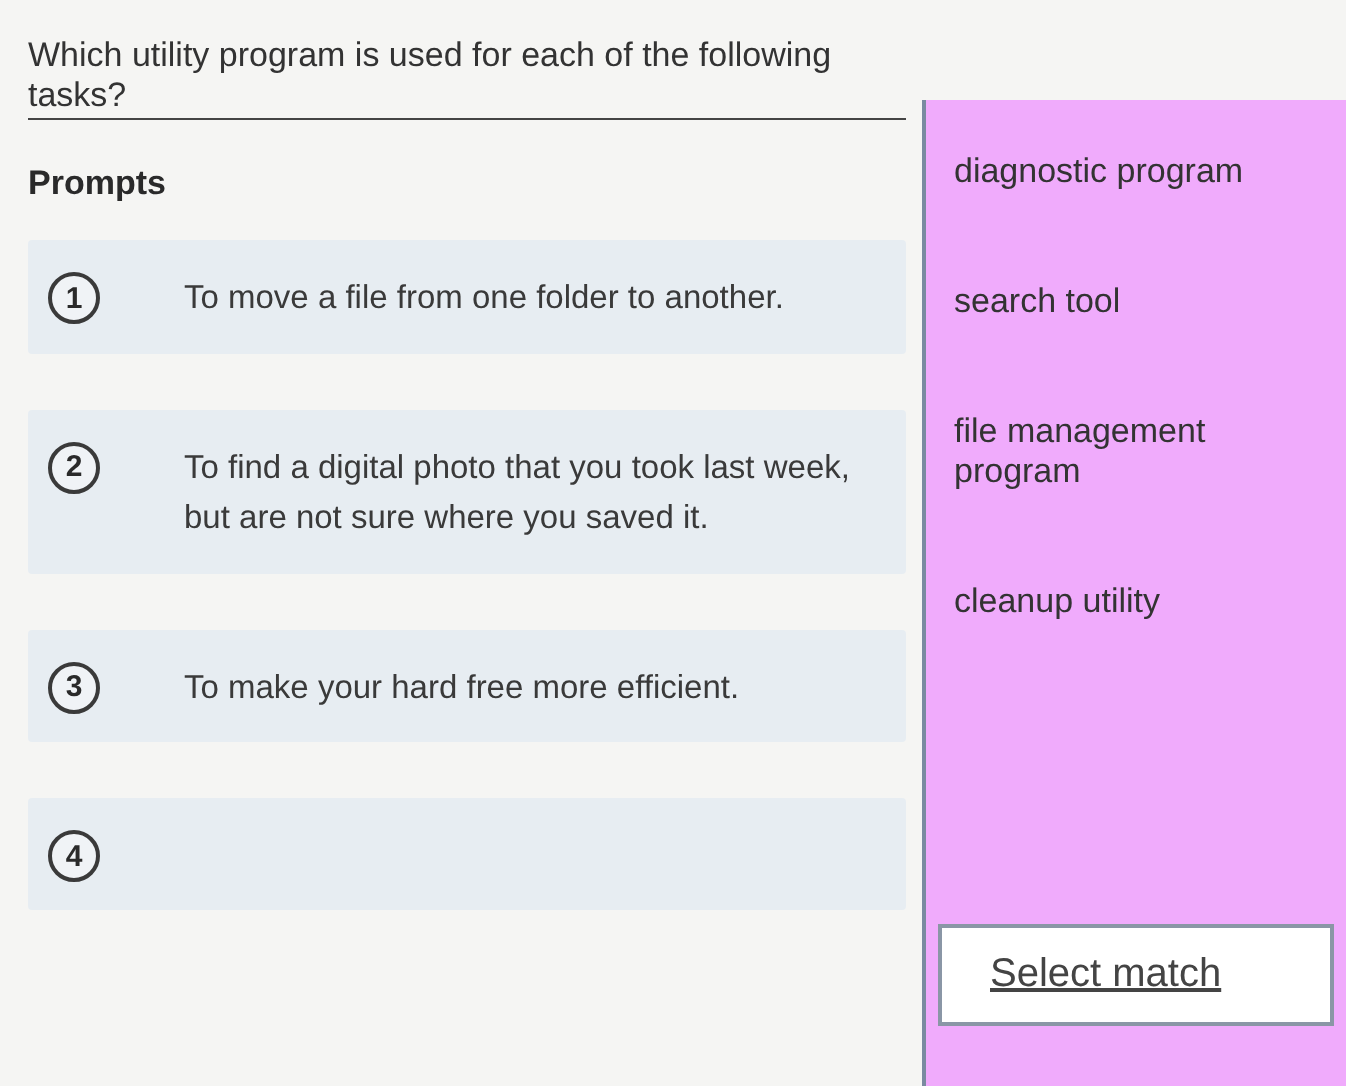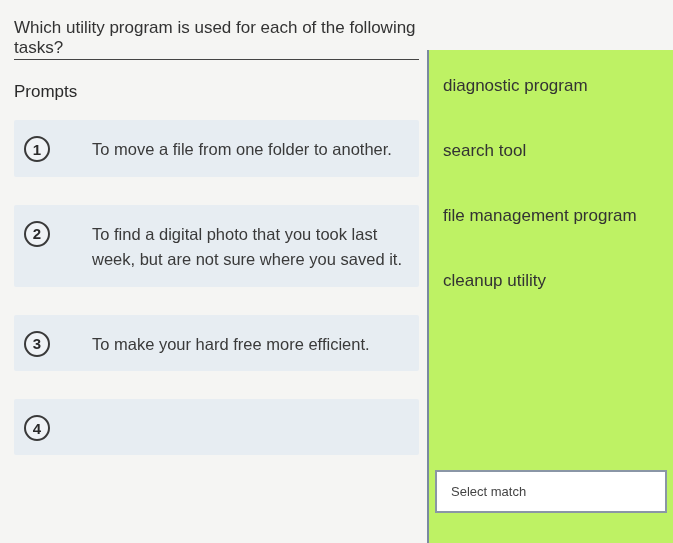--- a/index.html
+++ b/index.html
@@ -15,39 +15,39 @@
     display: flex;
     width: 100%;
     height: 100%;
     position: relative;
   }
   .left-col {
     flex: 1;
     padding: 18px 8px 0 14px;
   }
   .right-col {
-    width: 246px;
+    width: 212px;
     border-left: 2px solid #7a8aa0;
-    background: #bef264;
+    background: #f0abfc;
     padding: 0;
     display: flex;
     flex-direction: column;
     margin-top: 50px;
   }
   .question {
     font-size: 17px;
     color: #333;
     margin-bottom: 22px;
     border-bottom: 1px solid #444;
     display: inline-block;
     padding-bottom: 1px;
   }
   .prompts-heading {
     font-size: 17px;
-    font-weight: 400;
+    font-weight: 700;
     color: #2a2a2a;
     margin-bottom: 18px;
   }
   .prompt-row {
     background: #e7edf2;
     padding: 14px 12px 14px 10px;
     margin-bottom: 28px;
     display: flex;
     align-items: flex-start;
     gap: 10px;
@@ -79,23 +79,24 @@
     padding: 22px 14px;
     font-size: 17px;
     color: #333;
     border-bottom: 1px solid rgba(0,0,0,0);
   }
   .option:first-child { padding-top: 26px; }
   .select-box {
     margin: auto 6px 30px 6px;
     border: 2px solid #8a96a6;
     background: #fff;
-    padding: 12px 14px;
-    font-size: 13px;
+    padding: 12px 24px;
+    font-size: 20px;
     color: #444;
+    text-decoration: underline;
   }
   .spacer { flex: 1; }
 </style>
 </head>
 <body>
 
 <div class="container">
   <div class="left-col">
     <div class="question">Which utility program is used for each of the following tasks?</div>
     <div class="prompts-heading">Prompts</div>

